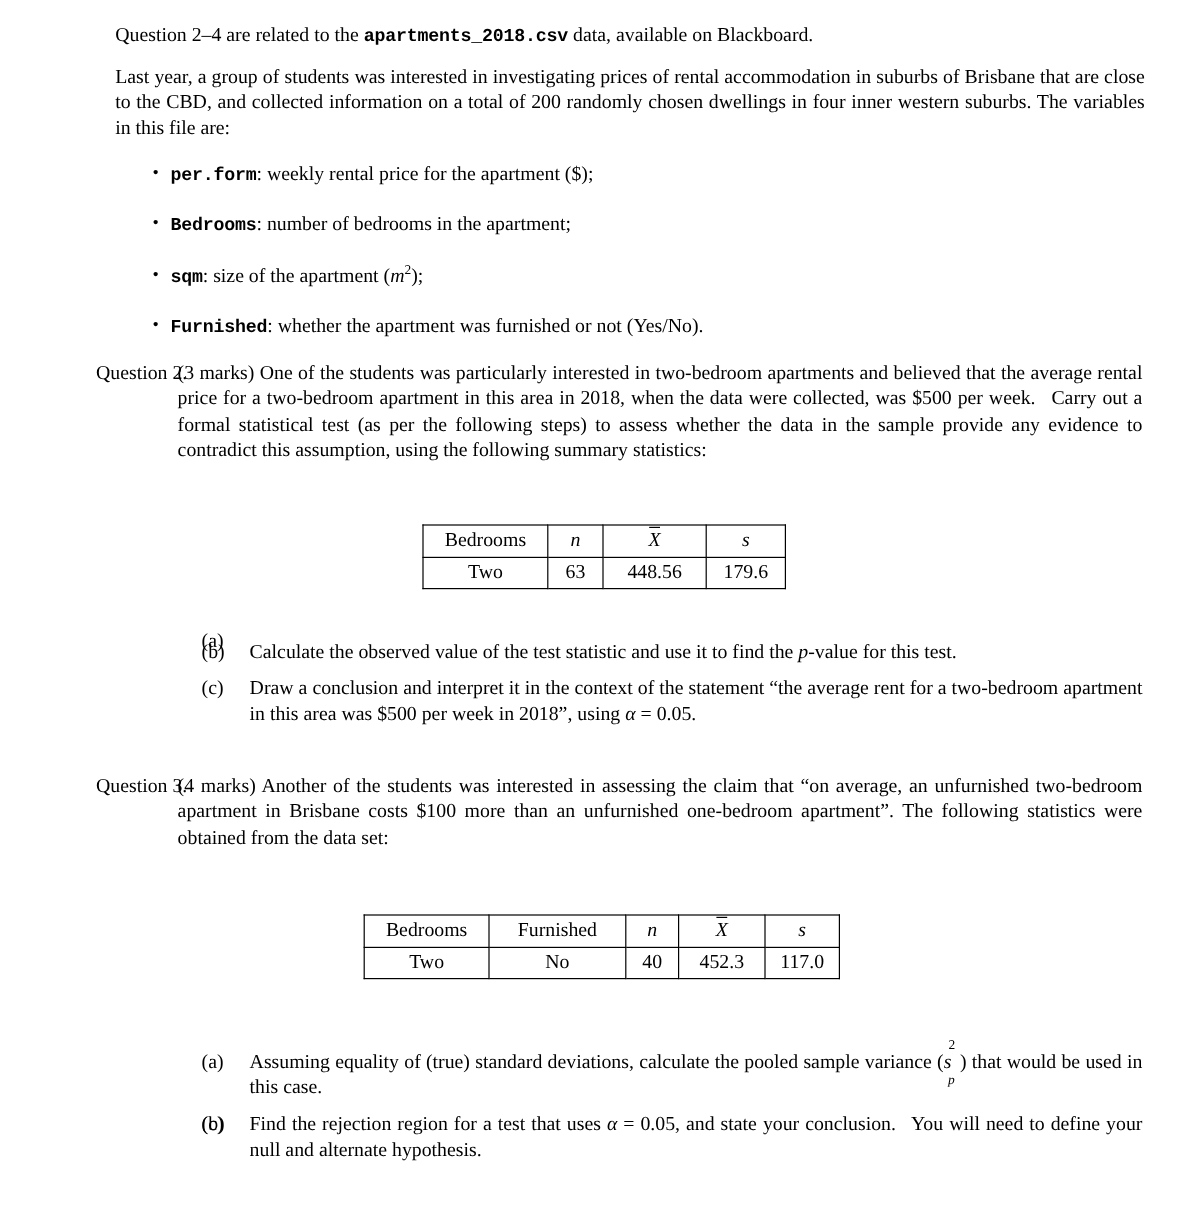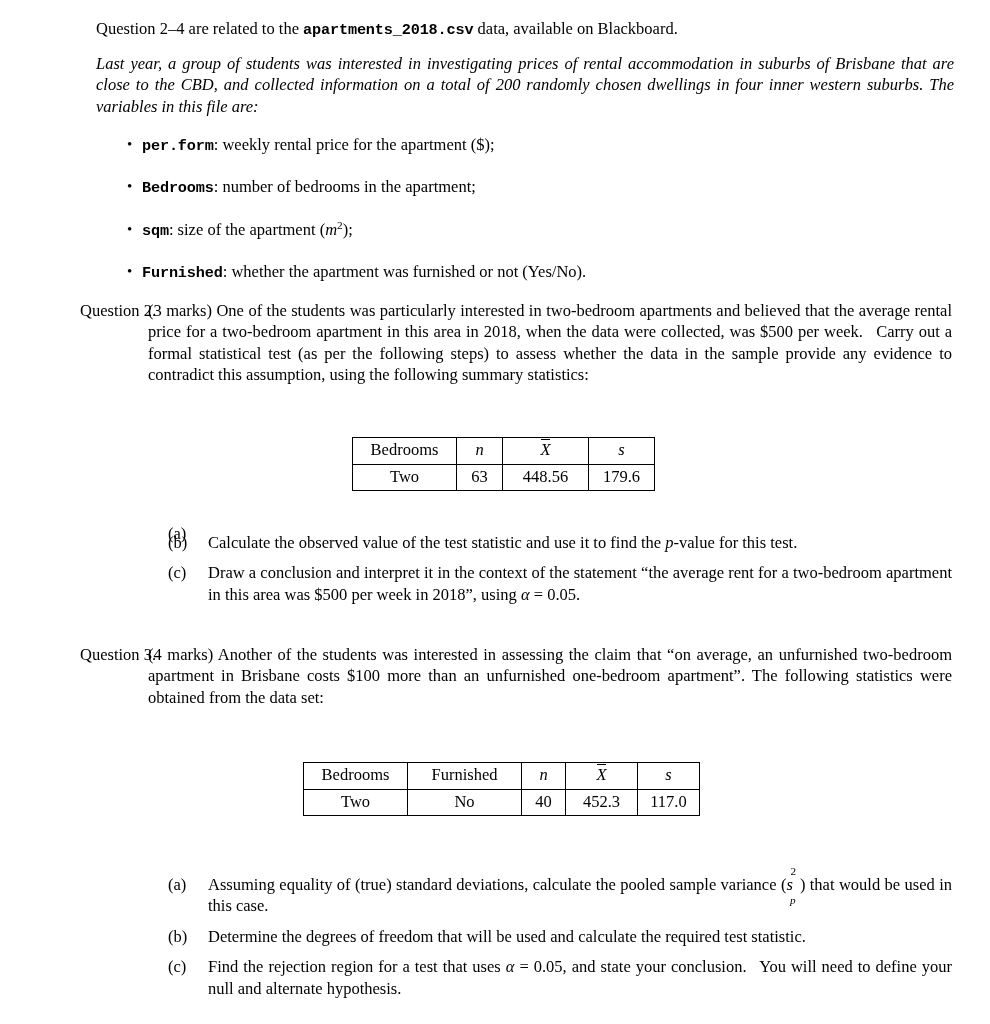--- a/index.html
+++ b/index.html
@@ -30,21 +30,20 @@
     position: absolute;
     left: 96px;
     width: 856px;
     text-align: left;
   }
 
   .para {
     position: absolute;
     text-align: justify;
     text-justify: inter-word;
-    font-style: italic;
   }
 
   .mono {
     font-family: "Liberation Mono", "DejaVu Sans Mono", monospace;
     font-weight: bold;
     font-size: 15.2px;
     letter-spacing: -0.15px;
   }
 
   .it { font-style: italic; }
@@ -256,21 +255,20 @@
 
   <div class="sublist" style="left:168px; top:874px; width:784px;">
 
     <div class="sub-row">
       <span class="sub-marker">(a)</span>
       <span>Assuming equality of (true) standard deviations, calculate the pooled sample variance (</span><span class="spvar"><span class="stack"><span class="it">s</span><sup>2</sup><sub>p</sub></span><span class="nbsp-pad"></span></span><span>) that would be used in this case.</span>
     </div>
 
     <div class="sub-row">
       <span class="sub-marker">(b)</span>
-      <span>Determine the degrees of freedom that will be used and calculate the required test statistic.</span>
     </div>
 
     <div class="sub-row">
       <span class="sub-marker">(c)</span>
       <span>Find the rejection region for a test that uses </span><span class="it">α</span><span> = 0.05, and state your conclusion.  You will need to define your null and alternate hypothesis.</span>
     </div>
 
   </div>
 
 </div>

